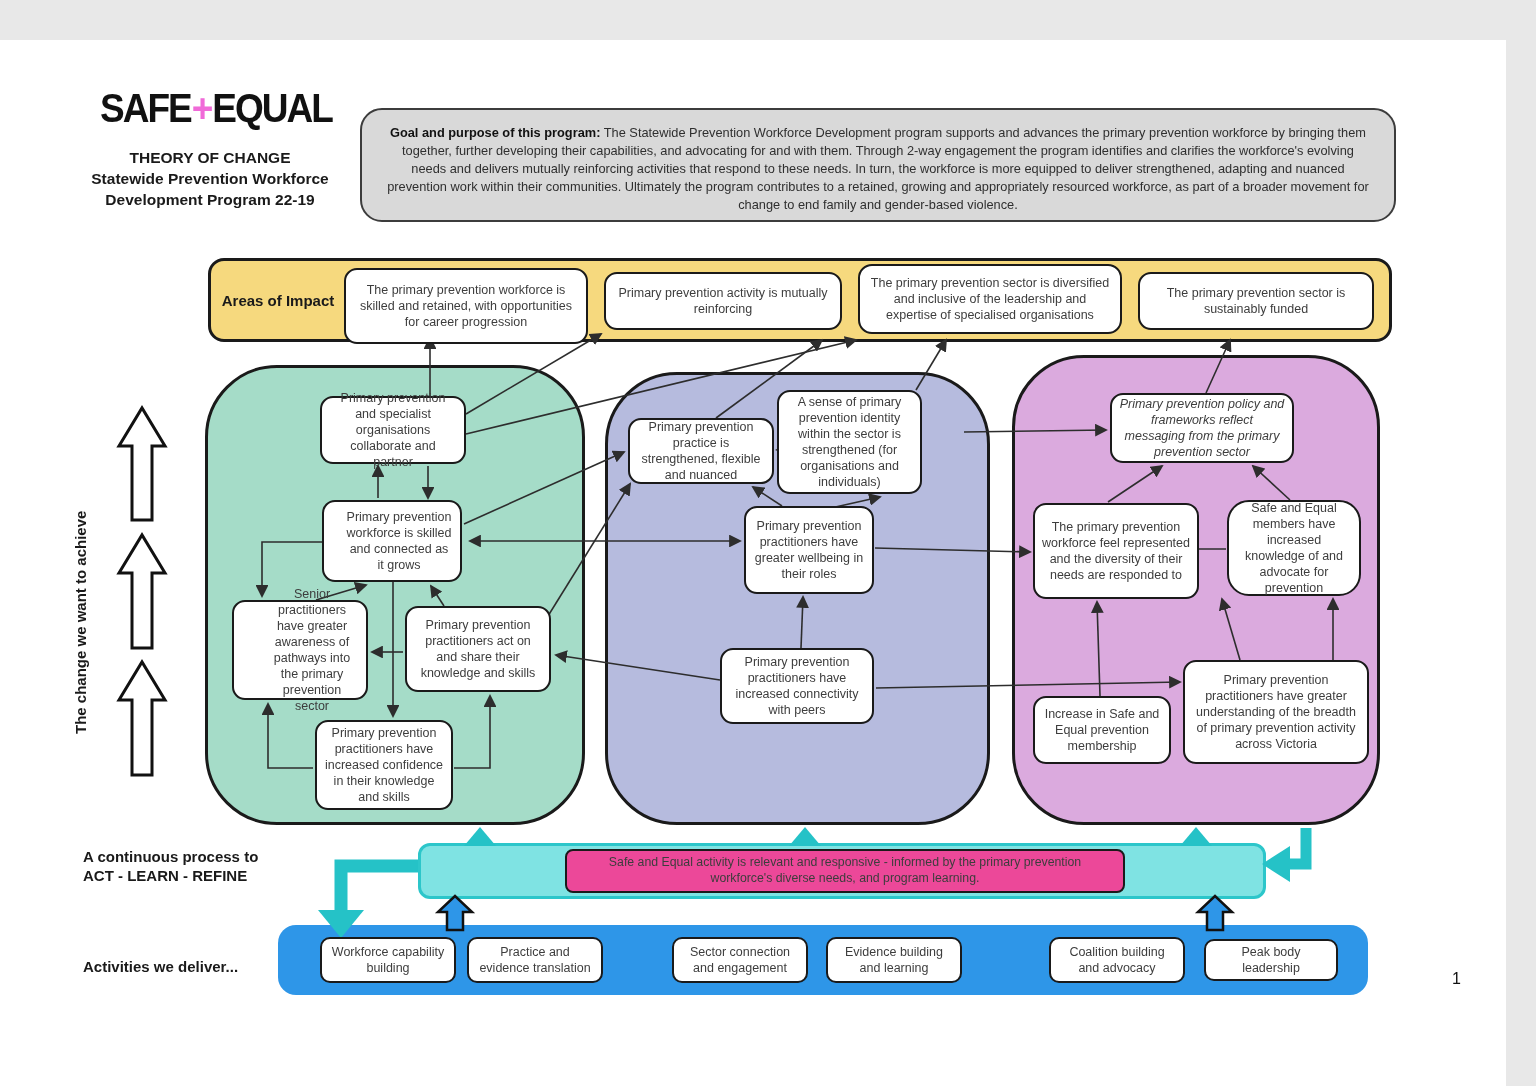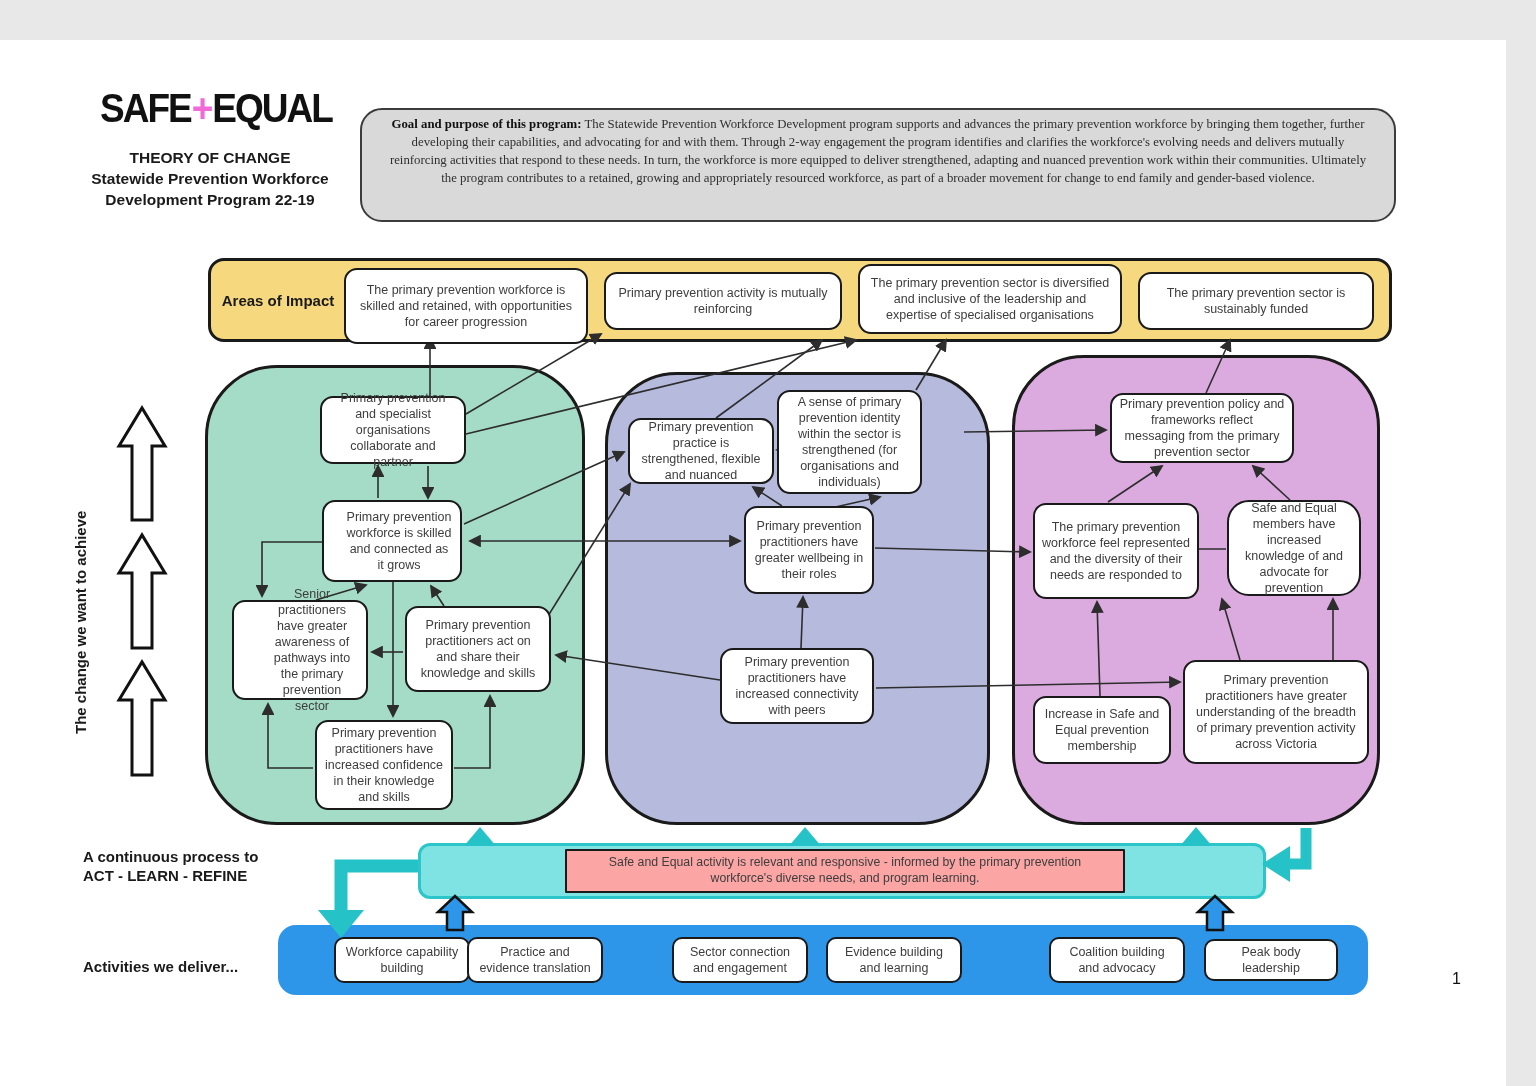--- a/index.html
+++ b/index.html
@@ -4,41 +4,41 @@
 <style>
   html,body{margin:0;padding:0;}
   body{font-family:"Liberation Sans",sans-serif;background:#e8e8e8;}
   .canvas{position:relative;width:1536px;height:1086px;background:#e8e8e8;overflow:hidden;}
   .sheet{position:absolute;left:0;top:40px;width:1506px;height:1046px;background:#ffffff;}
   .abs{position:absolute;}
   
   .logo{left:100px;top:88px;width:220px;text-align:center;font-weight:900;font-size:37px;letter-spacing:-2px;color:#111;transform:scaleY(1.08);}
   .logo .plus{color:#f06ad8;padding:0 1px;}
   .doc-title{left:60px;top:148px;width:300px;text-align:center;font-weight:bold;font-size:15.5px;color:#1a1a1a;line-height:1.35;}
-  .goal-box{left:360px;top:108px;width:1036px;height:114px;background:#d9d9d9;border:2px solid #3c3c3c;border-radius:22px;display:flex;align-items:flex-start;justify-content:center;padding:6px 22px;box-sizing:border-box;font-family:Liberation Serif, serif;}
+  .goal-box{left:360px;top:108px;width:1036px;height:114px;background:#d9d9d9;border:2px solid #3c3c3c;border-radius:22px;display:flex;align-items:flex-end;justify-content:center;padding:6px 22px;box-sizing:border-box;}
   .goal-box p{margin:0;font-size:12.8px;line-height:1.4;color:#2f2f2f;text-align:center;}
   .goal-box b{color:#111;}
   
   .impact-band{left:208px;top:258px;width:1184px;height:84px;background:#f6d97e;border:3px solid #1a1a1a;border-radius:16px;box-sizing:border-box;}
   .impact-label{left:216px;top:258px;width:124px;height:84px;display:flex;align-items:center;justify-content:center;font-weight:bold;font-size:15px;color:#1a1a1a;}
   
   .node{background:#ffffff;border:2.5px solid #1a1a1a;border-radius:13px;display:flex;align-items:center;justify-content:center;text-align:center;font-size:12.5px;line-height:1.28;color:#3d3d3d;padding:4px 7px;box-sizing:border-box;z-index:6;}
   
   .panel{border:3px solid #1a1a1a;border-radius:72px;box-sizing:border-box;z-index:1;}
   .panel.green{left:205px;top:365px;width:380px;height:460px;background:#a5dcc8;}
   .panel.purple{left:605px;top:372px;width:385px;height:453px;background:#b6bbde;}
   .panel.pink{left:1012px;top:355px;width:368px;height:470px;background:#dbaade;}
   
   .axis-label{left:72px;top:505px;height:235px;writing-mode:vertical-rl;transform:rotate(180deg);font-weight:bold;font-size:15px;color:#1a1a1a;text-align:center;}
   
   .process-label{left:83px;top:848px;width:220px;font-weight:bold;font-size:15px;color:#1a1a1a;line-height:1.25;}
   .activities-label{left:83px;top:958px;width:220px;font-weight:bold;font-size:15px;color:#1a1a1a;}
   
   .feedback-band{left:418px;top:843px;width:848px;height:56px;background:#7fe3e3;border:3px solid #2cc6ca;border-radius:12px;box-sizing:border-box;z-index:2;}
-  .feedback-box{left:565px;top:849px;width:560px;height:44px;background:#fca5a5;border:2px solid #1a1a1a;border-radius:1px;display:flex;align-items:center;justify-content:center;text-align:center;font-size:12.3px;line-height:1.3;color:#3d3d3d;z-index:6;padding:2px 10px;box-sizing:border-box;}
+  .feedback-box{left:565px;top:849px;width:560px;height:44px;background:#ec4899;border:2px solid #1a1a1a;border-radius:8px;display:flex;align-items:center;justify-content:center;text-align:center;font-size:12.3px;line-height:1.3;color:#3d3d3d;z-index:6;padding:2px 10px;box-sizing:border-box;}
   
   .activities-band{left:278px;top:925px;width:1090px;height:70px;background:#2e96e8;border-radius:18px;z-index:2;}
   .activity{z-index:6;border-radius:10px;}
   .page-number{left:1452px;top:970px;font-size:16px;color:#111;}
   svg.arrow-layer{position:absolute;left:0;top:0;width:1536px;height:1086px;z-index:5;pointer-events:none;}
 </style>
 </head>
 <body>
 
 <div class="canvas">
@@ -51,21 +51,21 @@
     <div>Development Program 22-19</div>
   </div>
   <div class="goal-box abs">
     <p><b>Goal and purpose of this program:</b><span> The Statewide Prevention Workforce Development program supports and advances the primary prevention workforce by bringing them together, further developing their capabilities, and advocating for and with them. Through 2-way engagement the program identifies and clarifies the workforce's evolving needs and delivers mutually reinforcing activities that respond to these needs. In turn, the workforce is more equipped to deliver strengthened, adapting and nuanced prevention work within their communities. Ultimately the program contributes to a retained, growing and appropriately resourced workforce, as part of a broader movement for change to end family and gender-based violence.</span></p>
   </div>
 
   <div class="impact-band abs"></div>
   <div class="impact-label abs">Areas of Impact</div>
   <div class="node abs" style="left:344px;top:268px;width:244px;height:76px;">The primary prevention workforce is skilled and retained, with opportunities for career progression</div>
   <div class="node abs" style="left:604px;top:272px;width:238px;height:58px;">Primary prevention activity is mutually reinforcing</div>
-  <div class="node abs" style="left:858px;top:264px;width:264px;height:70px;">The primary prevention sector is diversified and inclusive of the leadership and expertise of specialised organisations</div>
+  <div class="node abs" style="left:858px;top:264px;width:264px;height:70px;border-radius:14px;">The primary prevention sector is diversified and inclusive of the leadership and expertise of specialised organisations</div>
   <div class="node abs" style="left:1138px;top:272px;width:236px;height:58px;">The primary prevention sector is sustainably funded</div>
 
   <div class="panel green abs"></div>
   <div class="panel purple abs"></div>
   <div class="panel pink abs"></div>
 
   <div class="axis-label abs">The change we want to achieve</div>
 
   <svg class="arrow-layer" viewBox="0 0 1536 1086">
     <defs>
@@ -137,36 +137,36 @@
   <div class="node abs" style="left:322px;top:500px;width:140px;height:82px;padding-left:21px;">Primary prevention workforce is skilled and connected as it grows</div>
   <div class="node abs" style="left:232px;top:600px;width:136px;height:100px;padding-left:31px;">Senior practitioners have greater awareness of pathways into the primary prevention sector</div>
   <div class="node abs" style="left:405px;top:606px;width:146px;height:86px;">Primary prevention practitioners act on and share their knowledge and skills</div>
   <div class="node abs" style="left:315px;top:720px;width:138px;height:90px;">Primary prevention practitioners have increased confidence in their knowledge and skills</div>
 
   <div class="node abs" style="left:628px;top:418px;width:146px;height:66px;">Primary prevention practice is strengthened, flexible and nuanced</div>
   <div class="node abs" style="left:777px;top:390px;width:145px;height:104px;">A sense of primary prevention identity within the sector is strengthened (for organisations and individuals)</div>
   <div class="node abs" style="left:744px;top:506px;width:130px;height:88px;">Primary prevention practitioners have greater wellbeing in their roles</div>
   <div class="node abs" style="left:720px;top:648px;width:154px;height:76px;">Primary prevention practitioners have increased connectivity with peers</div>
 
-  <div class="node abs" style="left:1110px;top:393px;width:184px;height:70px;">Primary prevention policy and frameworks reflect messaging from the primary prevention sector</div>
+  <div class="node abs" style="left:1110px;top:393px;width:184px;height:70px;font-style:italic;">Primary prevention policy and frameworks reflect messaging from the primary prevention sector</div>
   <div class="node abs" style="left:1033px;top:503px;width:166px;height:96px;">The primary prevention workforce feel represented and the diversity of their needs are responded to</div>
   <div class="node abs" style="left:1227px;top:500px;width:134px;height:96px;border-radius:22px;">Safe and Equal members have increased knowledge of and advocate for prevention</div>
   <div class="node abs" style="left:1033px;top:696px;width:138px;height:68px;">Increase in Safe and Equal prevention membership</div>
   <div class="node abs" style="left:1183px;top:660px;width:186px;height:104px;">Primary prevention practitioners have greater understanding of the breadth of primary prevention activity across Victoria</div>
 
   <div class="process-label abs">
     <div>A continuous process to</div>
     <div>ACT - LEARN - REFINE</div>
   </div>
   <div class="feedback-band abs"></div>
   <div class="feedback-box abs">Safe and Equal activity is relevant and responsive - informed by the primary prevention workforce's diverse needs, and program learning.</div>
 
   <div class="activities-label abs">Activities we deliver...</div>
   <div class="activities-band abs"></div>
-  <div class="node activity abs" style="left:334px;top:937px;width:136px;height:46px;">Workforce capability building</div>
+  <div class="node activity abs" style="left:320px;top:937px;width:136px;height:46px;">Workforce capability building</div>
   <div class="node activity abs" style="left:467px;top:937px;width:136px;height:46px;">Practice and evidence translation</div>
   <div class="node activity abs" style="left:672px;top:937px;width:136px;height:46px;">Sector connection and engagement</div>
   <div class="node activity abs" style="left:826px;top:937px;width:136px;height:46px;">Evidence building and learning</div>
   <div class="node activity abs" style="left:1049px;top:937px;width:136px;height:46px;">Coalition building and advocacy</div>
   <div class="node activity abs" style="left:1204px;top:939px;width:134px;height:42px;">Peak body leadership</div>
 
   <div class="page-number abs">1</div>
 </div>
 
 </body></html>

